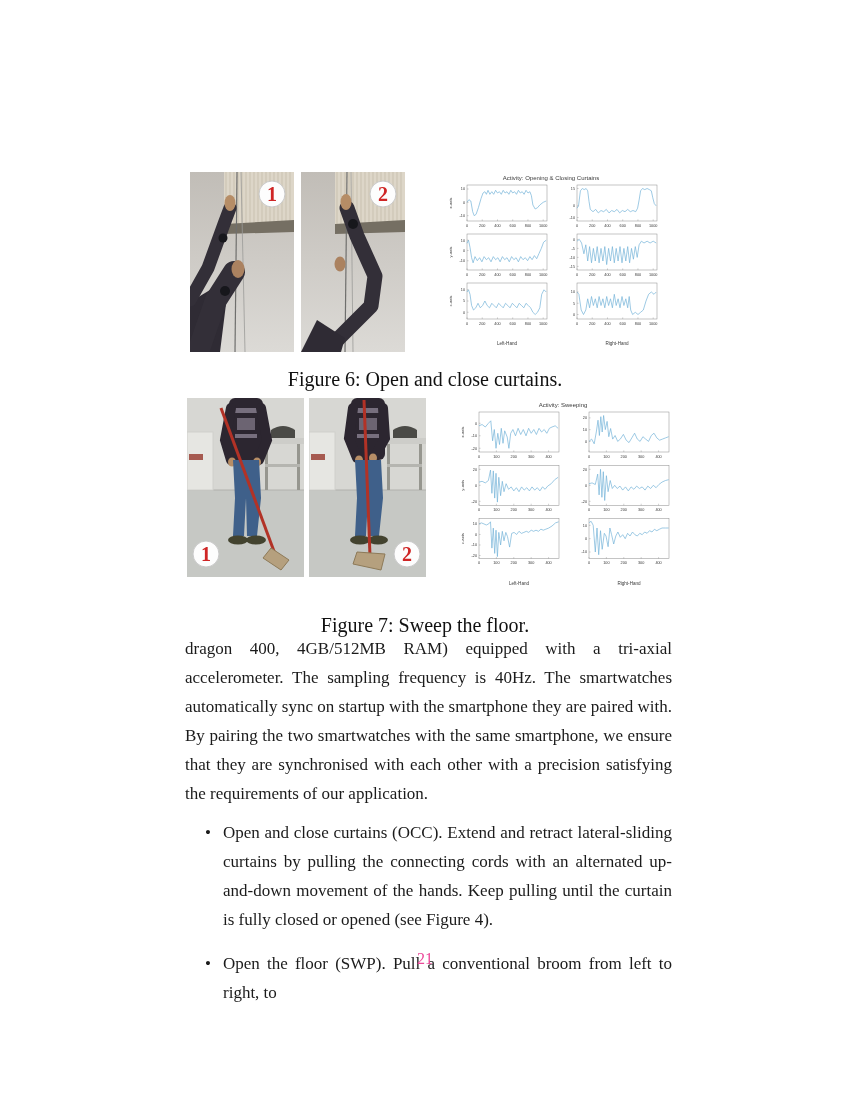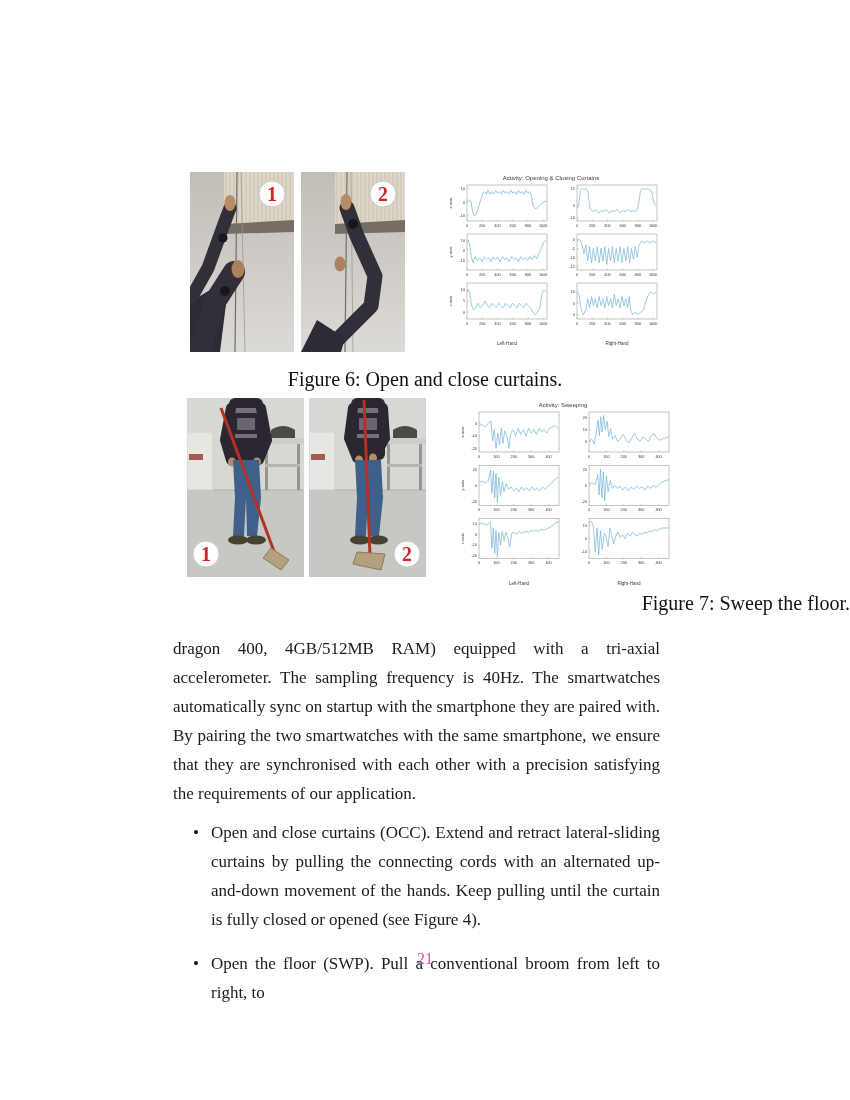--- a/index.html
+++ b/index.html
@@ -413,23 +413,23 @@
       <text x="170.7826086956522" y="165.16666666666669" font-size="3.8" text-anchor="middle" fill="#3a3a3a" font-family="Liberation Sans, sans-serif">200</text>
       <line x1="170.7826086956522" y1="159.66666666666669" x2="170.7826086956522" y2="158.0666666666667" stroke="#8a8a8a" stroke-width="0.4"></line>
       <text x="188.17391304347825" y="165.16666666666669" font-size="3.8" text-anchor="middle" fill="#3a3a3a" font-family="Liberation Sans, sans-serif">300</text>
       <line x1="188.17391304347825" y1="159.66666666666669" x2="188.17391304347825" y2="158.0666666666667" stroke="#8a8a8a" stroke-width="0.4"></line>
       <text x="205.56521739130434" y="165.16666666666669" font-size="3.8" text-anchor="middle" fill="#3a3a3a" font-family="Liberation Sans, sans-serif">400</text>
       <line x1="205.56521739130434" y1="159.66666666666669" x2="205.56521739130434" y2="158.0666666666667" stroke="#8a8a8a" stroke-width="0.4"></line>
       <text x="176" y="186" font-size="4.6" text-anchor="middle" fill="#3a3a3a" font-family="Liberation Sans, sans-serif">Right-Hand</text>
     </svg>
   </div>
 
-<div class="abs caption" style="top:592px;text-align:right;">Figure 7: Sweep the floor.</div>
-
-<div class="abs bodytext" style="left:173px;top:634px;">
+<div class="abs caption" style="top:614px;">Figure 7: Sweep the floor.</div>
+
+<div class="abs bodytext" style="left:185px;top:634px;">
   <p>dragon 400, 4GB/512MB RAM) equipped with a tri-axial accelerometer. The sampling frequency is 40Hz. The smartwatches automatically sync on startup with the smartphone they are paired with. By pairing the two smartwatches with the same smartphone, we ensure that they are synchronised with each other with a precision satisfying the requirements of our application.</p>
   <ul class="gestures">
     <li>
       <span class="bullet">•</span>
       <span class="ital">Open and close curtains</span><span> (OCC). Extend and retract lateral-sliding curtains by pulling the connecting cords with an alternated up-and-down movement of the hands. Keep pulling until the curtain is fully closed or opened (see Figure 4).</span>
     </li>
     <li>
       <span class="bullet">•</span>
       <span class="ital">Open the floor</span><span> (SWP). Pull a conventional broom from left to right, to</span>
     </li>

